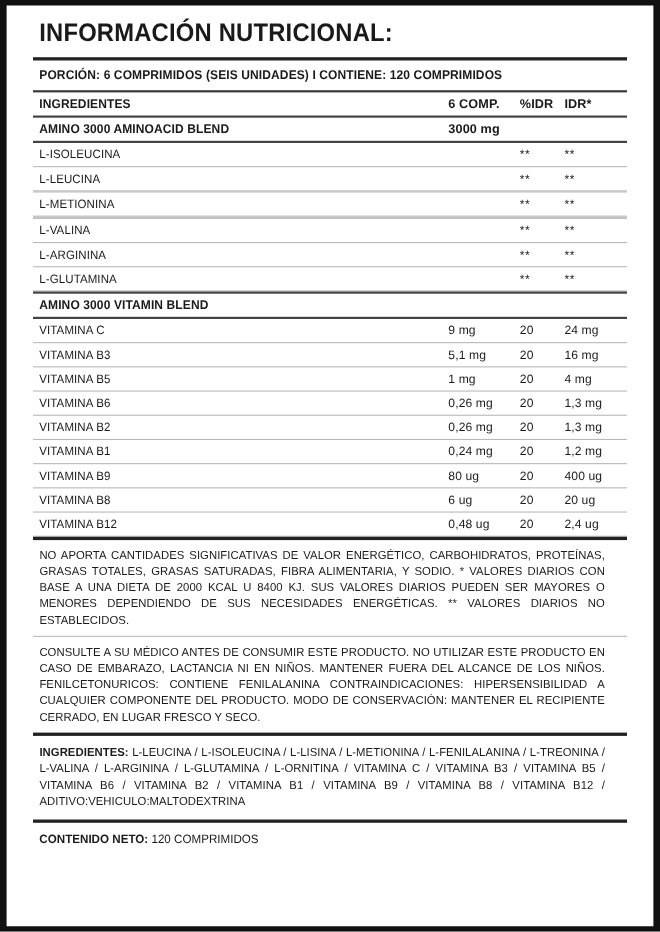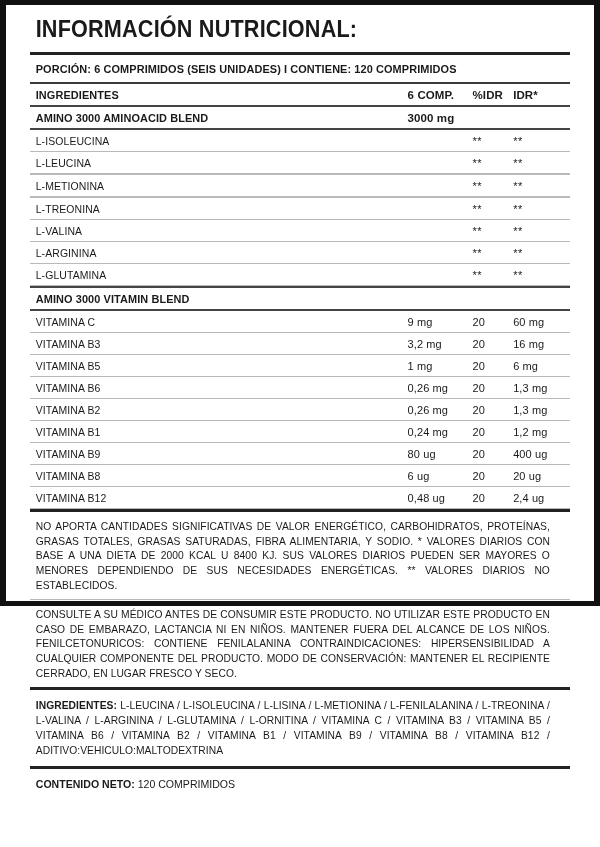--- a/index.html
+++ b/index.html
@@ -11,21 +11,21 @@
     width: 600px;
     height: 847px;
     font-family: "Liberation Sans", sans-serif;
     color: #1a1a1a;
     overflow: hidden;
   }
 
   .label-frame {
     box-sizing: border-box;
     width: 600px;
-    height: 606px;
+    height: 847px;
     border-left: 6px solid #111111;
     border-right: 6px solid #111111;
     border-top: 5px solid #111111;
     border-bottom: 5px solid #111111;
     padding: 0 24px;
     background: #ffffff;
   }
 
   
   .title {
@@ -272,34 +272,20 @@
         <tr class="rule-row rule-row-thin">
           <td colspan="4">
             <div></div>
           </td>
         </tr>
         <tr class="rule-row rule-row-thin">
           <td colspan="4">
             <div></div>
           </td>
         </tr>
-        <tr class="item">
-          <td>
-            <div class="cell-txt">L-TREONINA</div>
-          </td>
-          <td>
-            <div class="cell-num"></div>
-          </td>
-          <td>
-            <div class="cell-num stars">**</div>
-          </td>
-          <td>
-            <div class="cell-num stars">**</div>
-          </td>
-        </tr>
         <tr class="rule-row rule-row-thin">
           <td colspan="4">
             <div></div>
           </td>
         </tr>
         <tr class="item">
           <td>
             <div class="cell-txt">L-VALINA</div>
           </td>
           <td>
@@ -383,34 +369,34 @@
           <td>
             <div class="cell-txt">VITAMINA C</div>
           </td>
           <td>
             <div class="cell-num">9 mg</div>
           </td>
           <td>
             <div class="cell-num">20</div>
           </td>
           <td>
-            <div class="cell-num">60 mg</div>
+            <div class="cell-num">24 mg</div>
           </td>
         </tr>
         <tr class="rule-row rule-row-thin">
           <td colspan="4">
             <div></div>
           </td>
         </tr>
         <tr class="item">
           <td>
             <div class="cell-txt">VITAMINA B3</div>
           </td>
           <td>
-            <div class="cell-num">3,2 mg</div>
+            <div class="cell-num">5,1 mg</div>
           </td>
           <td>
             <div class="cell-num">20</div>
           </td>
           <td>
             <div class="cell-num">16 mg</div>
           </td>
         </tr>
         <tr class="rule-row rule-row-thin">
           <td colspan="4">
@@ -421,21 +407,21 @@
           <td>
             <div class="cell-txt">VITAMINA B5</div>
           </td>
           <td>
             <div class="cell-num">1 mg</div>
           </td>
           <td>
             <div class="cell-num">20</div>
           </td>
           <td>
-            <div class="cell-num">6 mg</div>
+            <div class="cell-num">4 mg</div>
           </td>
         </tr>
         <tr class="rule-row rule-row-thin">
           <td colspan="4">
             <div></div>
           </td>
         </tr>
         <tr class="item">
           <td>
             <div class="cell-txt">VITAMINA B6</div>

